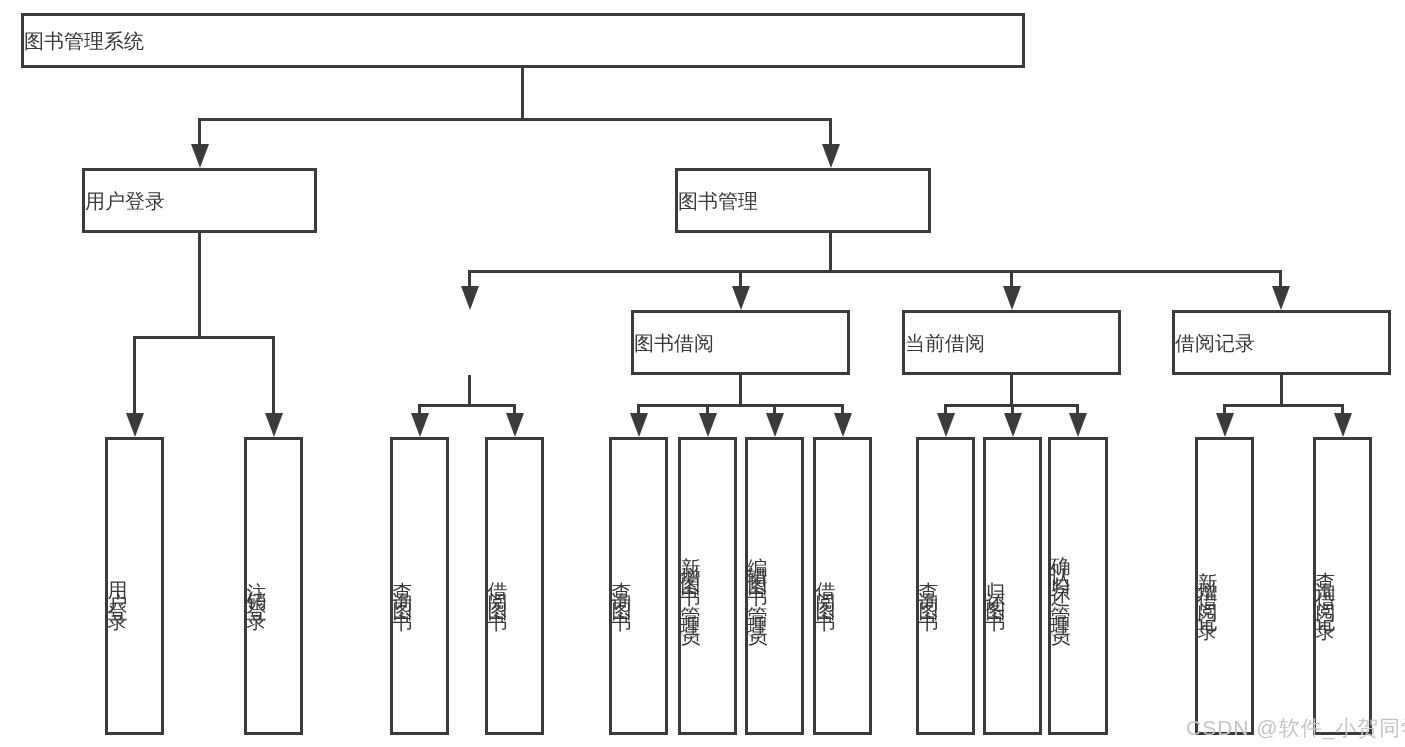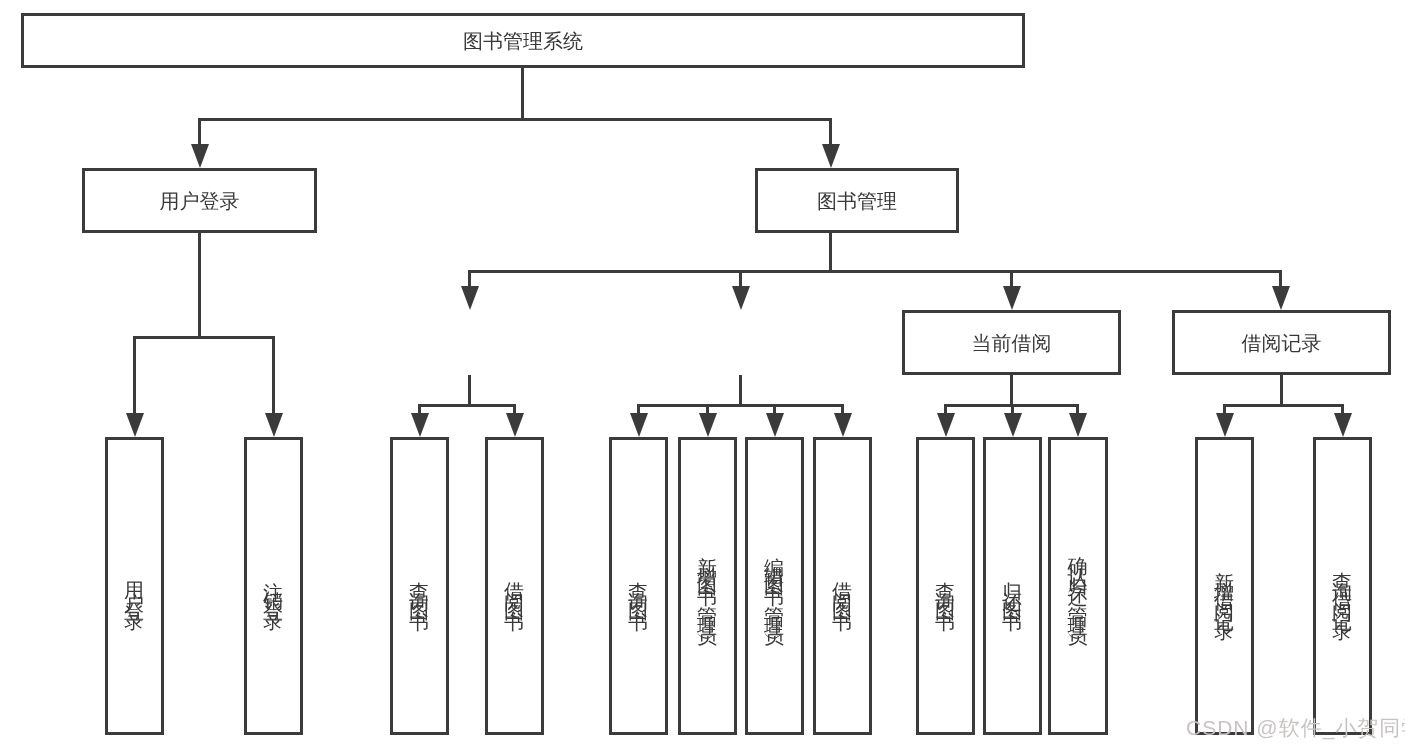--- a/index.html
+++ b/index.html
@@ -8,21 +8,21 @@
     width:1405px;height:747px;
     background:#ffffff;
     font-family:"Liberation Sans","DejaVu Sans",sans-serif;
     overflow:hidden;
   }
   .node{
     position:absolute;
     box-sizing:border-box;
     border:3px solid #3b3b3b;
     background:#ffffff;
-    display:flex;align-items:center;justify-content:center;
+    display:flex;align-items:center;
     color:#383838;
     font-size:20px;
     line-height:1;
   }
   .node span{white-space:nowrap;}
   .vnode span{
     writing-mode:vertical-rl;
     letter-spacing:10px;
     white-space:normal;
   }
@@ -107,24 +107,27 @@
   <div class="arrow" style="left:1216px;top:413px"></div>
   <div class="arrow" style="left:1334px;top:413px"></div>
 
   <div class="node" style="left:21px;top:13px;width:1004px;height:55px">
     <span>图书管理系统</span>
   </div>
 
   <div class="node" style="left:82px;top:168px;width:235px;height:65px">
     <span>用户登录</span>
   </div>
-  <div class="node" style="left:755px;top:168px;width:204px;height:65px">
+  <div class="node" style="left:675px;top:168px;width:256px;height:65px">
     <span>图书管理</span>
   </div>
 
+  <div class="node" style="left:631px;top:310px;width:219px;height:65px">
+    <span>图书借阅</span>
+  </div>
   <div class="node" style="left:902px;top:310px;width:219px;height:65px">
     <span>当前借阅</span>
   </div>
   <div class="node" style="left:1172px;top:310px;width:219px;height:65px">
     <span>借阅记录</span>
   </div>
 
   <div class="node vnode" style="left:105px;top:437px;width:59px;height:298px">
     <span>用户登录</span>
   </div>

